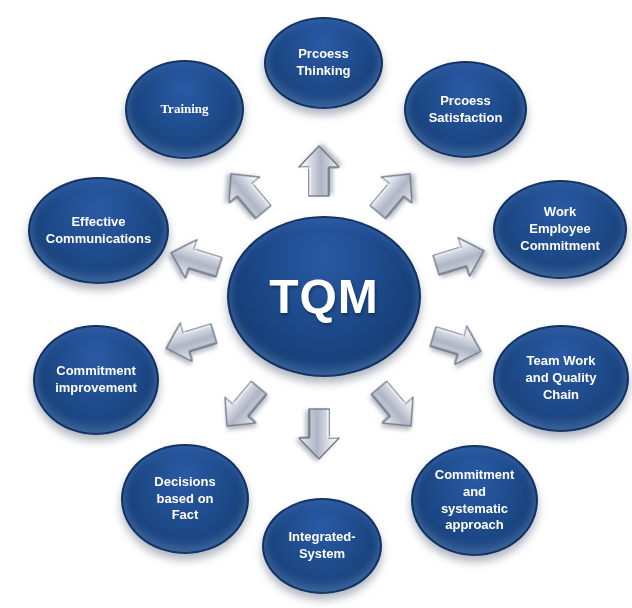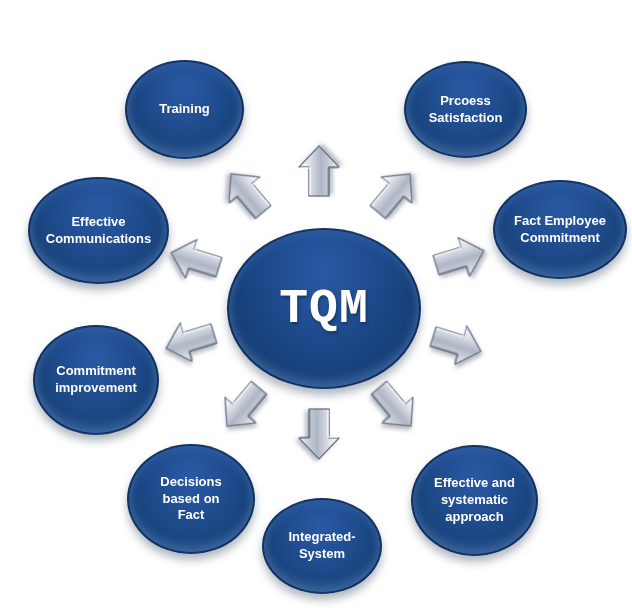--- a/index.html
+++ b/index.html
@@ -24,51 +24,50 @@
     font-weight: bold;
     background: radial-gradient(ellipse at 50% 28%, #2a5aa5 0%, #1c4886 55%, #123868 100%);
     border: 2px solid rgba(16, 42, 82, 0.65);
     box-shadow: 0 6px 9px rgba(115, 124, 140, 0.55),
                 inset 0 -6px 10px rgba(150, 190, 240, 0.28),
                 inset 0 4px 8px rgba(70, 115, 185, 0.35);
   }
   .node span { display: block; font-size: 13px; line-height: 1.3; }
 
   .center-node {
-    left: 227px; top: 228px; width: 190px; height: 157px;
+    left: 227px; top: 216px; width: 190px; height: 157px;
     background: radial-gradient(ellipse at 50% 25%, #2a5aa5 0%, #1b4786 50%, #113564 100%);
-    font-family: Liberation Mono, monospace;
   }
   .center-node span {
     font-size: 48px;
     letter-spacing: 1px;
     line-height: 1;
     text-shadow: 1px 2px 3px rgba(0,0,0,0.35);
   }
 
   .n1  { left: 264px; top:  17px; width: 115px; height:  88px; }
   .n1 span  { max-width: 72px; }
   .n2  { left: 404px; top:  61px; width: 119px; height:  93px; }
   .n2 span  { max-width: 92px; }
   .n3  { left: 493px; top: 180px; width: 130px; height:  95px; }
   .n3 span  { max-width: 92px; }
   .n4  { left: 493px; top: 325px; width: 132px; height: 103px; }
   .n4 span  { max-width: 92px; }
   .n5  { left: 411px; top: 445px; width: 123px; height: 107px; }
   .n5 span  { max-width: 82px; }
   .n6  { left: 262px; top: 498px; width: 116px; height:  92px; }
   .n6 span  { max-width: 86px; }
-  .n7  { left: 127px; top: 444px; width: 124px; height: 106px; }
+  .n7  { left: 121px; top: 444px; width: 124px; height: 106px; }
   .n7 span  { max-width: 80px; }
   .n8  { left:  33px; top: 325px; width: 122px; height: 106px; }
   .n8 span  { max-width: 100px; }
   .n9  { left:  28px; top: 177px; width: 137px; height: 103px; align-items: center; }
   .n9 span  { max-width: 118px; }
   .n10 { left: 125px; top:  60px; width: 115px; height:  95px; }
-  .n10 span { max-width: 100px; }
+  .n10 span { max-width: 100px; font-family: Liberation Serif, serif; }
 
   
   .arrow {
     position: absolute;
     width: 52px;
     height: 42px;
     overflow: visible;
     filter: drop-shadow(2px 3px 2px rgba(90, 100, 120, 0.45));
   }
   .a1  { left: 293px; top: 150px; transform: rotate(-90deg); }
@@ -101,28 +100,34 @@
     </g>
   </defs>
 </svg>
 
 <div class="canvas">
 
   <div class="node center-node">
     <span>TQM</span>
   </div>
 
+  <div class="node n1">
+    <span>Prcoess Thinking</span>
+  </div>
   <div class="node n2">
     <span>Prcoess Satisfaction</span>
   </div>
   <div class="node n3">
-    <span>Fact Employee Commitment</span>
+    <span>Work Employee Commitment</span>
+  </div>
+  <div class="node n4">
+    <span>Team Work and Quality Chain</span>
   </div>
   <div class="node n5">
-    <span>Effective and systematic approach</span>
+    <span>Commitment and systematic approach</span>
   </div>
   <div class="node n6">
     <span>Integrated-System</span>
   </div>
   <div class="node n7">
     <span>Decisions based on Fact</span>
   </div>
   <div class="node n8">
     <span>Commitment improvement</span>
   </div>

